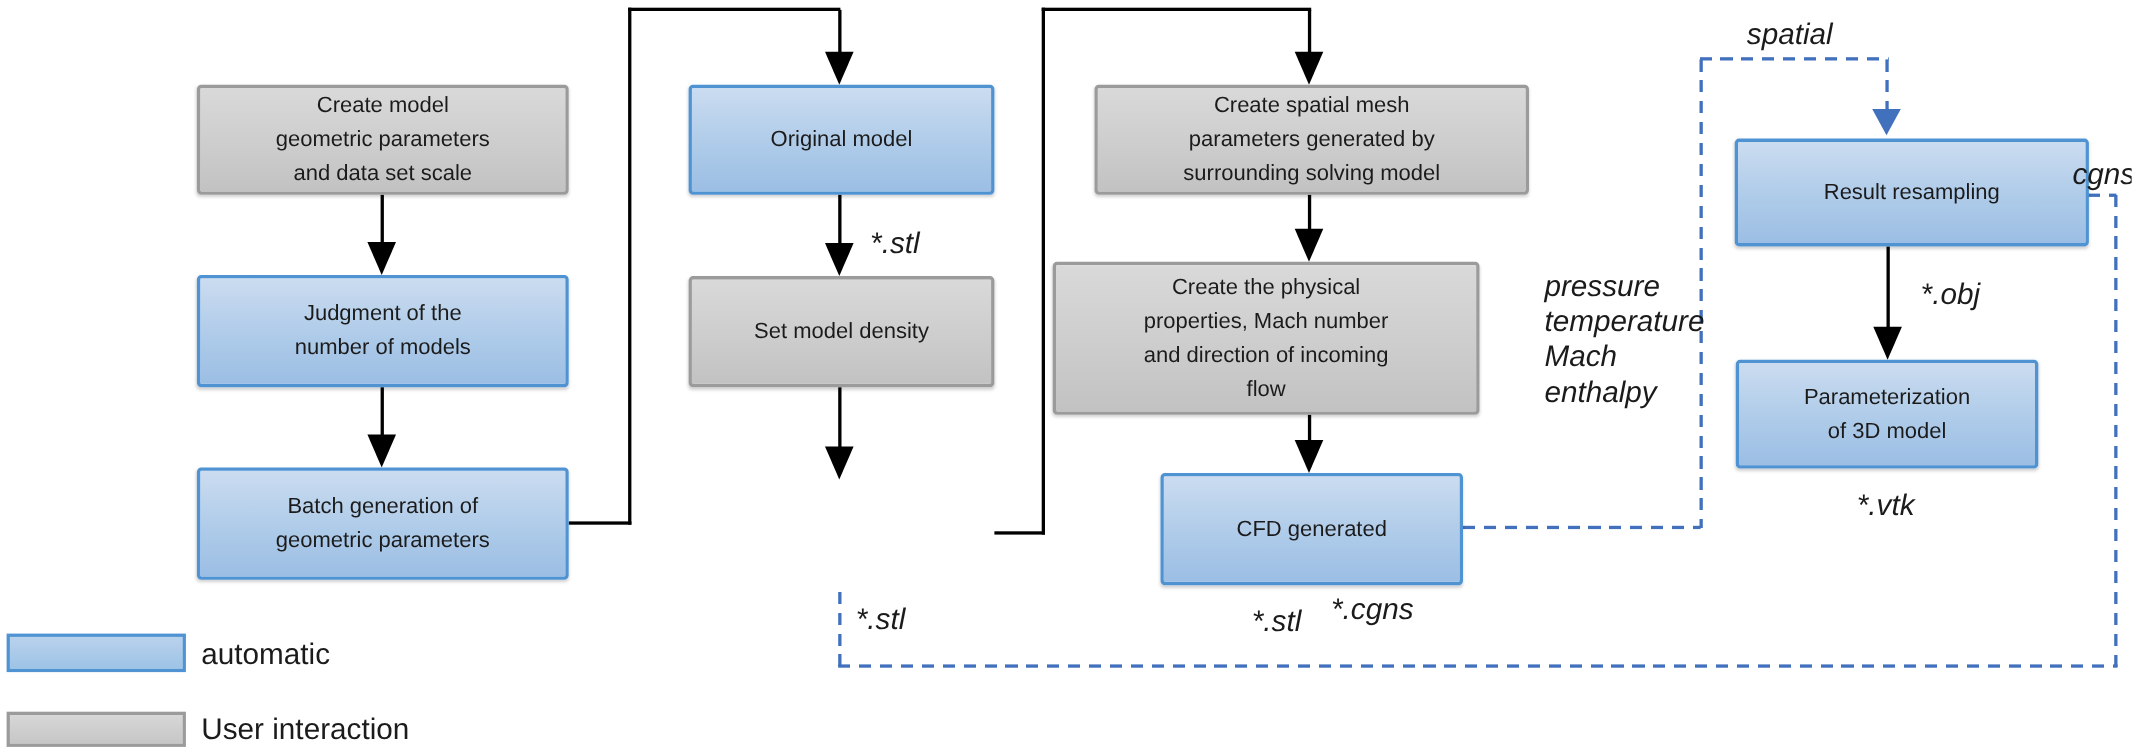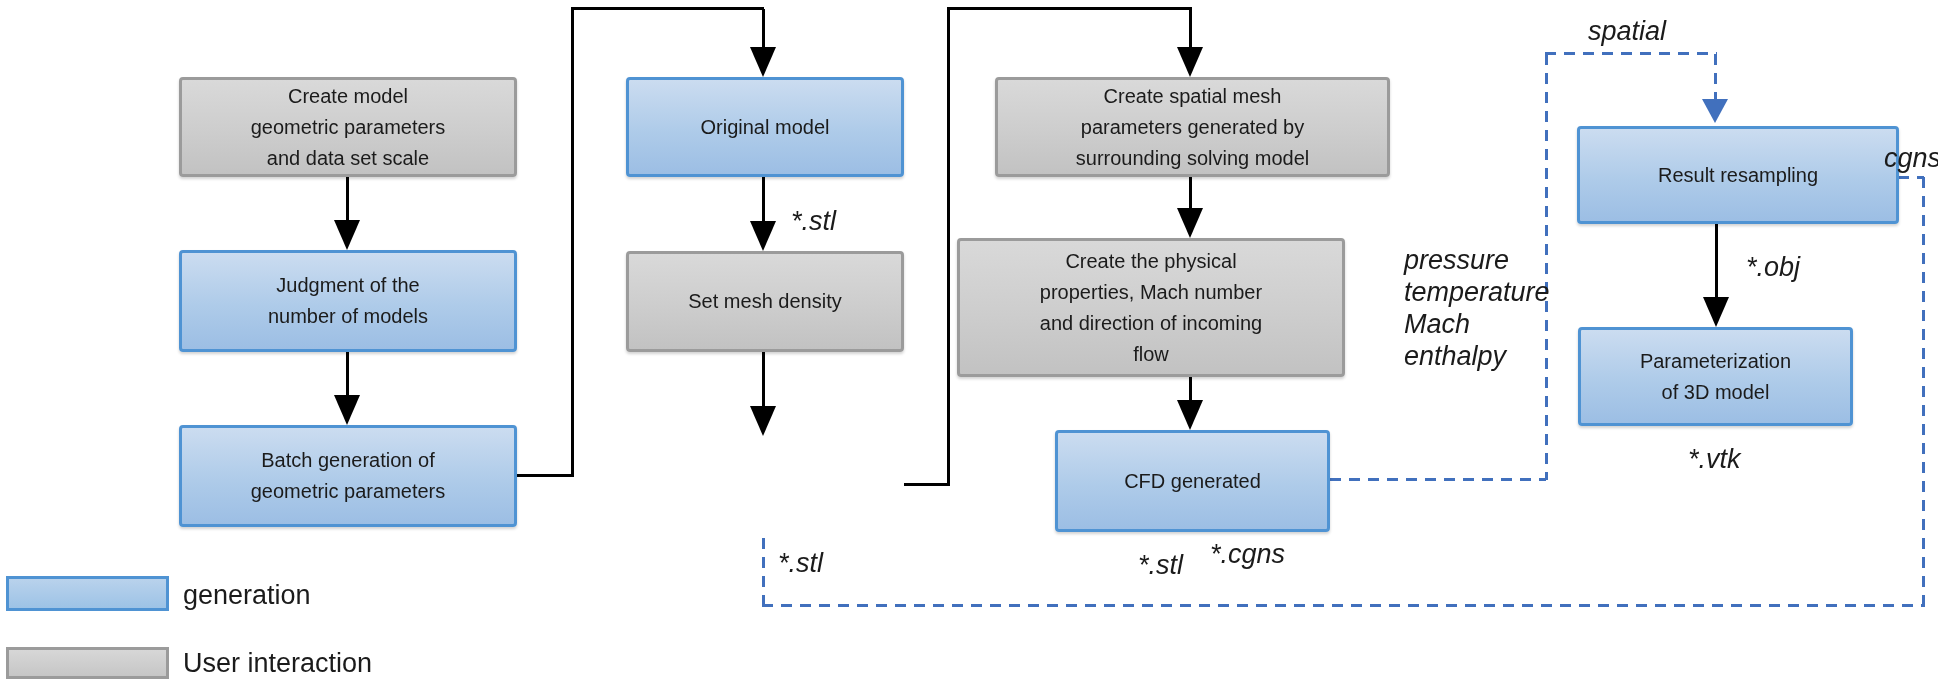--- a/index.html
+++ b/index.html
@@ -97,21 +97,21 @@
 
   <div class="node user" style="left:179px;top:77px;width:338px;height:100px;">Create model
 geometric parameters
 and data set scale</div>
   <div class="node auto" style="left:179px;top:250px;width:338px;height:102px;">Judgment of the
 number of models</div>
   <div class="node auto" style="left:179px;top:425px;width:338px;height:102px;">Batch generation of
 geometric parameters</div>
 
   <div class="node auto" style="left:626px;top:77px;width:278px;height:100px;">Original model</div>
-  <div class="node user" style="left:626px;top:251px;width:278px;height:101px;">Set mesh density</div>
+  <div class="node user" style="left:626px;top:251px;width:278px;height:101px;">Set model density</div>
 
   <div class="node user" style="left:995px;top:77px;width:395px;height:100px;">Create spatial mesh
 parameters generated by
 surrounding solving model</div>
   <div class="node user" style="left:957px;top:238px;width:388px;height:139px;">Create the physical
 properties, Mach number
 and direction of incoming
 flow</div>
   <div class="node auto" style="left:1055px;top:430px;width:275px;height:102px;">CFD generated</div>
 
@@ -127,17 +127,17 @@
   <div class="flabel" style="left:1688px;top:444px;">*.vtk</div>
 
   <div class="flabel outputs" style="left:1404px;top:244px;">pressure
 temperature
 Mach
 enthalpy</div>
   <div class="flabel" style="left:1588px;top:16px;">spatial</div>
   <div class="flabel" style="left:1884px;top:143px;">cgns</div>
 
   <div class="legend-swatch auto" style="left:6px;top:576px;width:163px;height:35px;"></div>
-  <div class="legend-label" style="left:183px;top:580px;">generation</div>
+  <div class="legend-label" style="left:183px;top:580px;">automatic</div>
   <div class="legend-swatch user" style="left:6px;top:647px;width:163px;height:32px;"></div>
   <div class="legend-label" style="left:183px;top:648px;">User interaction</div>
 
 </div>
 
 </body></html>

